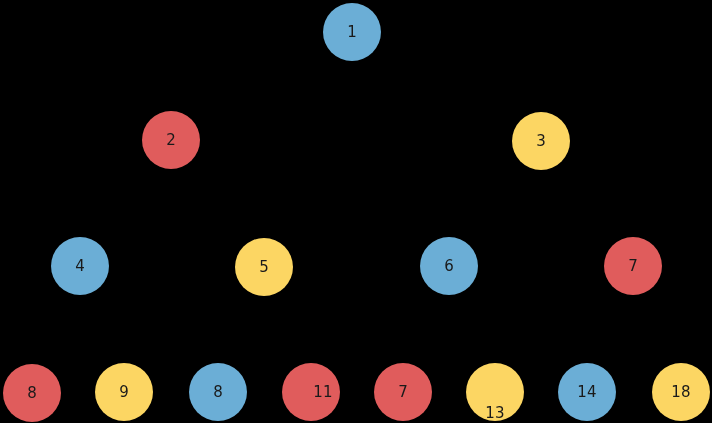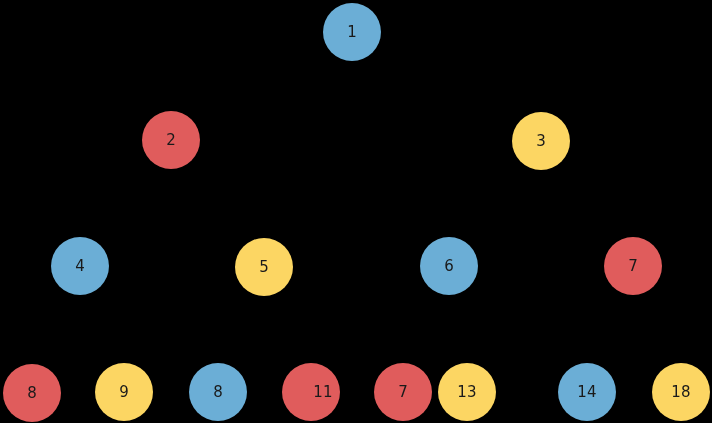--- a/index.html
+++ b/index.html
@@ -76,21 +76,21 @@
       </div>
       <div class="node" style="left: 189px; top: 363px; width: 58px; height: 58px; background: rgb(107, 174, 214);">
         <span class="node-label" style="color: rgb(26, 26, 26);">8</span>
       </div>
       <div class="node" style="left: 282px; top: 363px; width: 58px; height: 58px; background: rgb(224, 92, 92);">
         <span class="node-label" style="color: rgb(26, 26, 26); margin-left: 24px;">11</span>
       </div>
       <div class="node" style="left: 374px; top: 363px; width: 58px; height: 58px; background: rgb(224, 92, 92);">
         <span class="node-label" style="color: rgb(26, 26, 26);">7</span>
       </div>
-      <div class="node" style="left: 438px; top: 363px; width: 58px; height: 58px; background: rgb(252, 214, 99);">
+      <div class="node" style="left: 466px; top: 363px; width: 58px; height: 58px; background: rgb(252, 214, 99); align-items: flex-end;">
         <span class="node-label" style="color: rgb(26, 26, 26);">13</span>
       </div>
       <div class="node" style="left: 558px; top: 363px; width: 58px; height: 58px; background: rgb(107, 174, 214);">
         <span class="node-label" style="color: rgb(26, 26, 26);">14</span>
       </div>
       <div class="node" style="left: 652px; top: 363px; width: 58px; height: 58px; background: rgb(252, 214, 99);">
         <span class="node-label" style="color: rgb(26, 26, 26);">18</span>
       </div>
     </div>
 </div>

